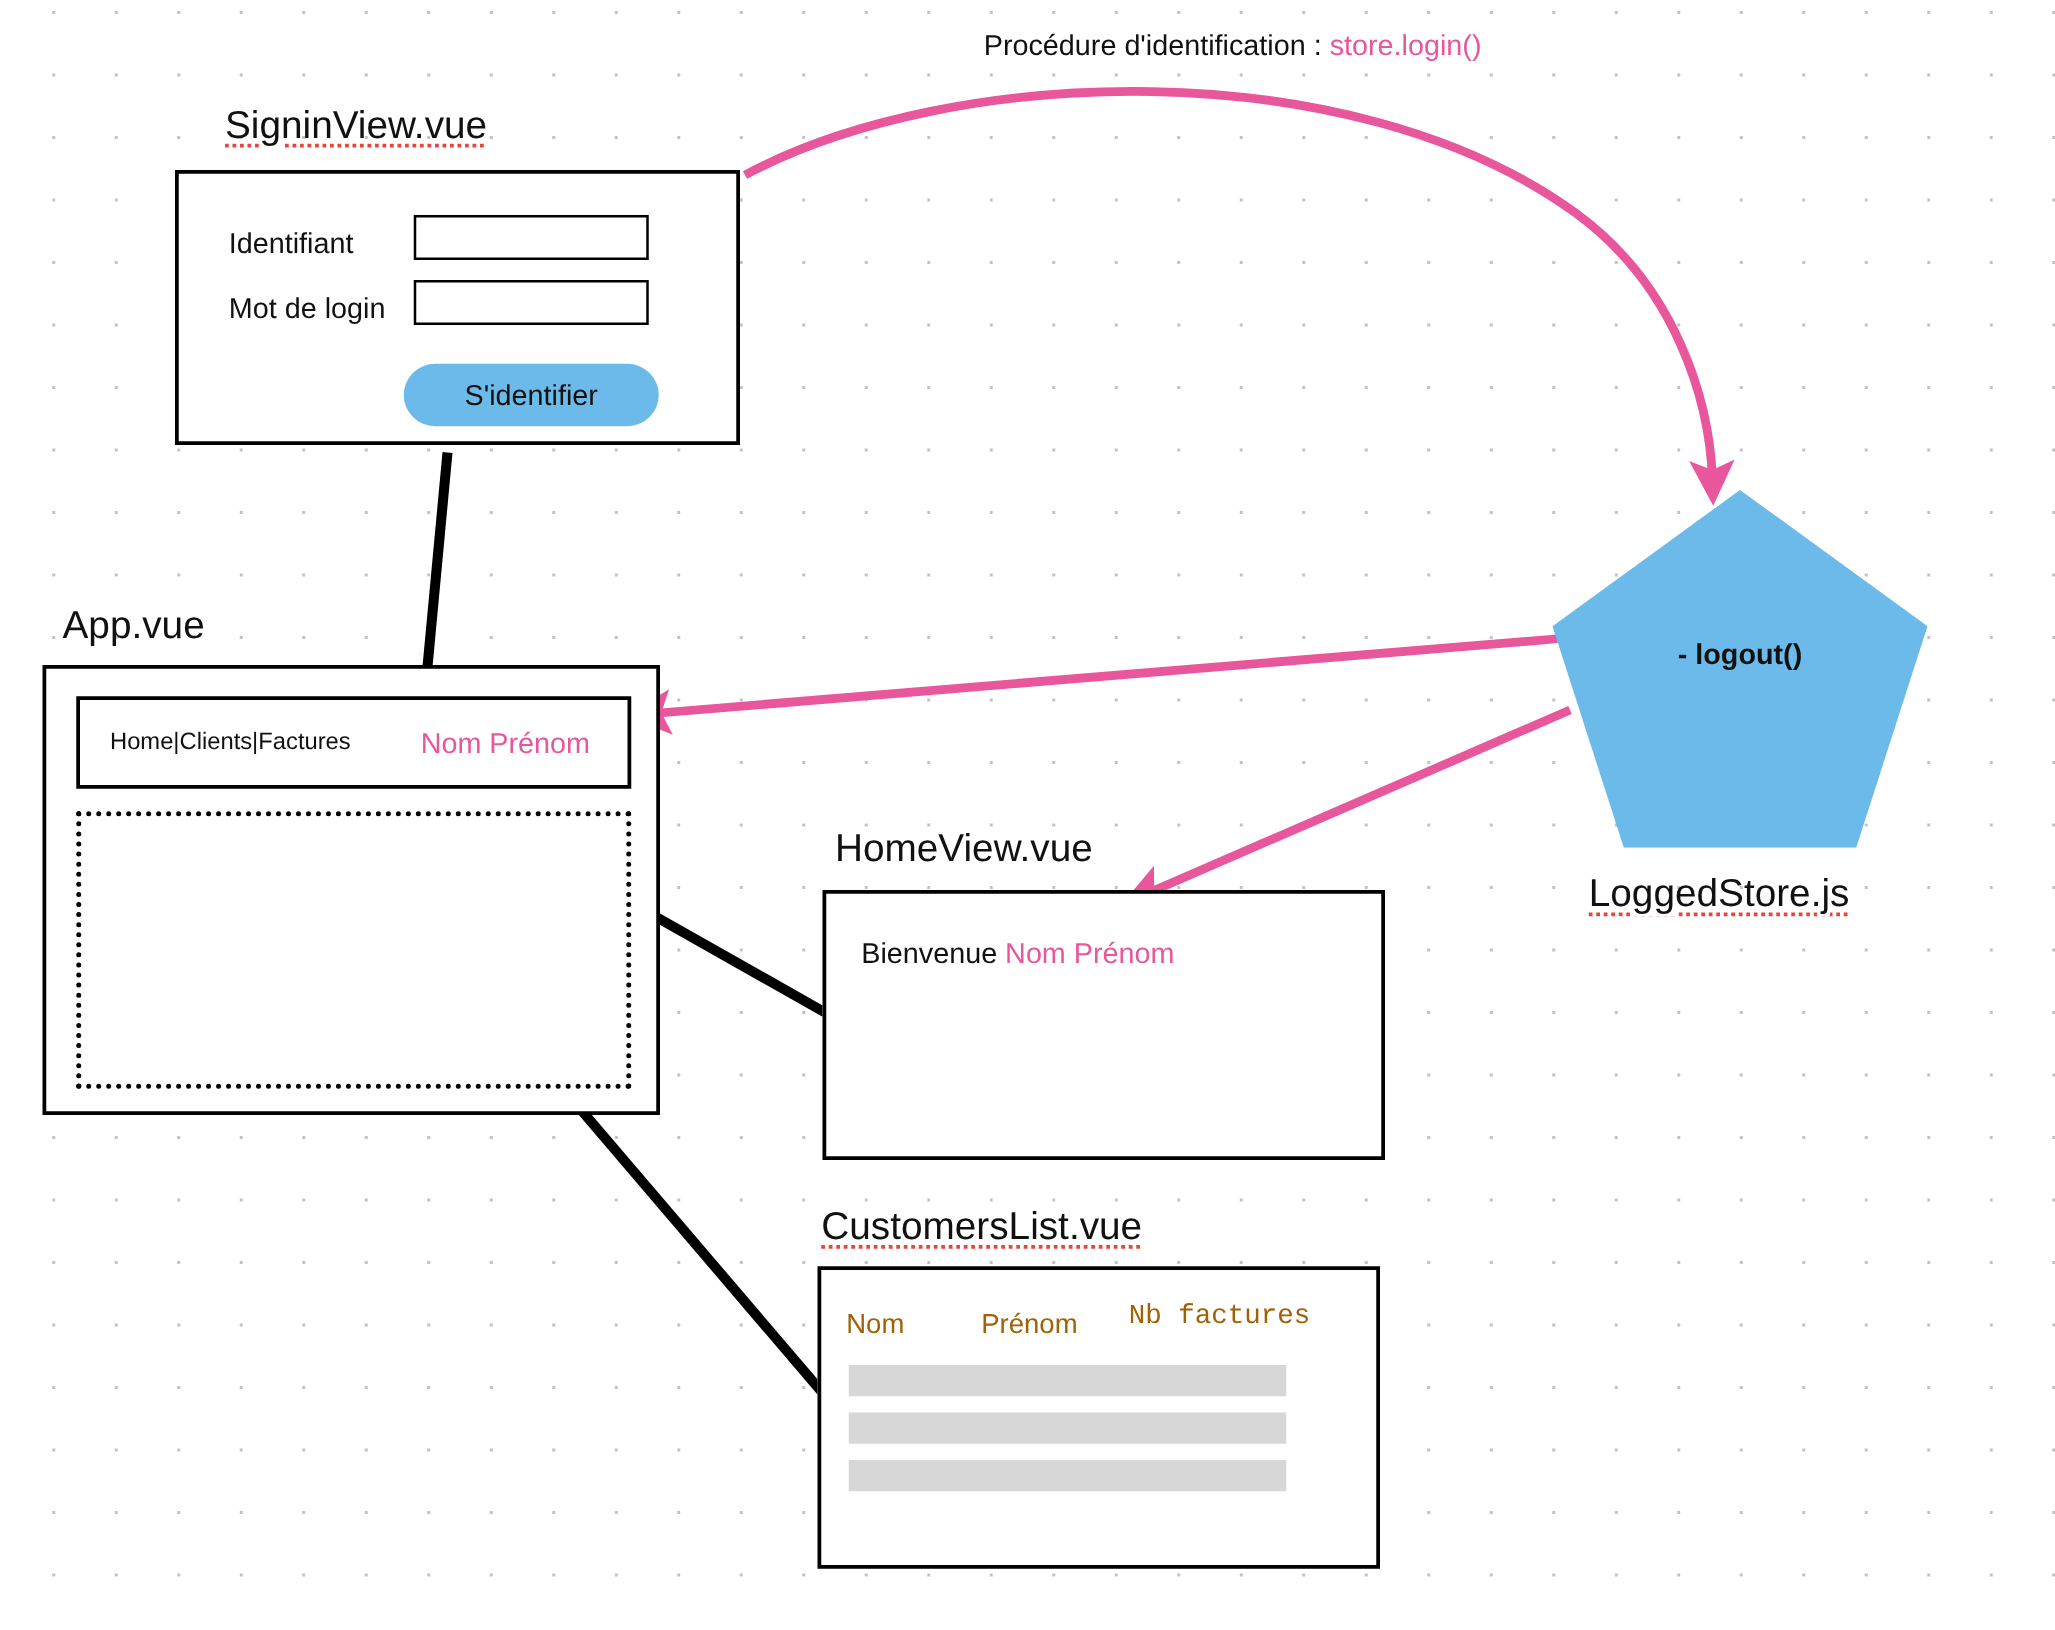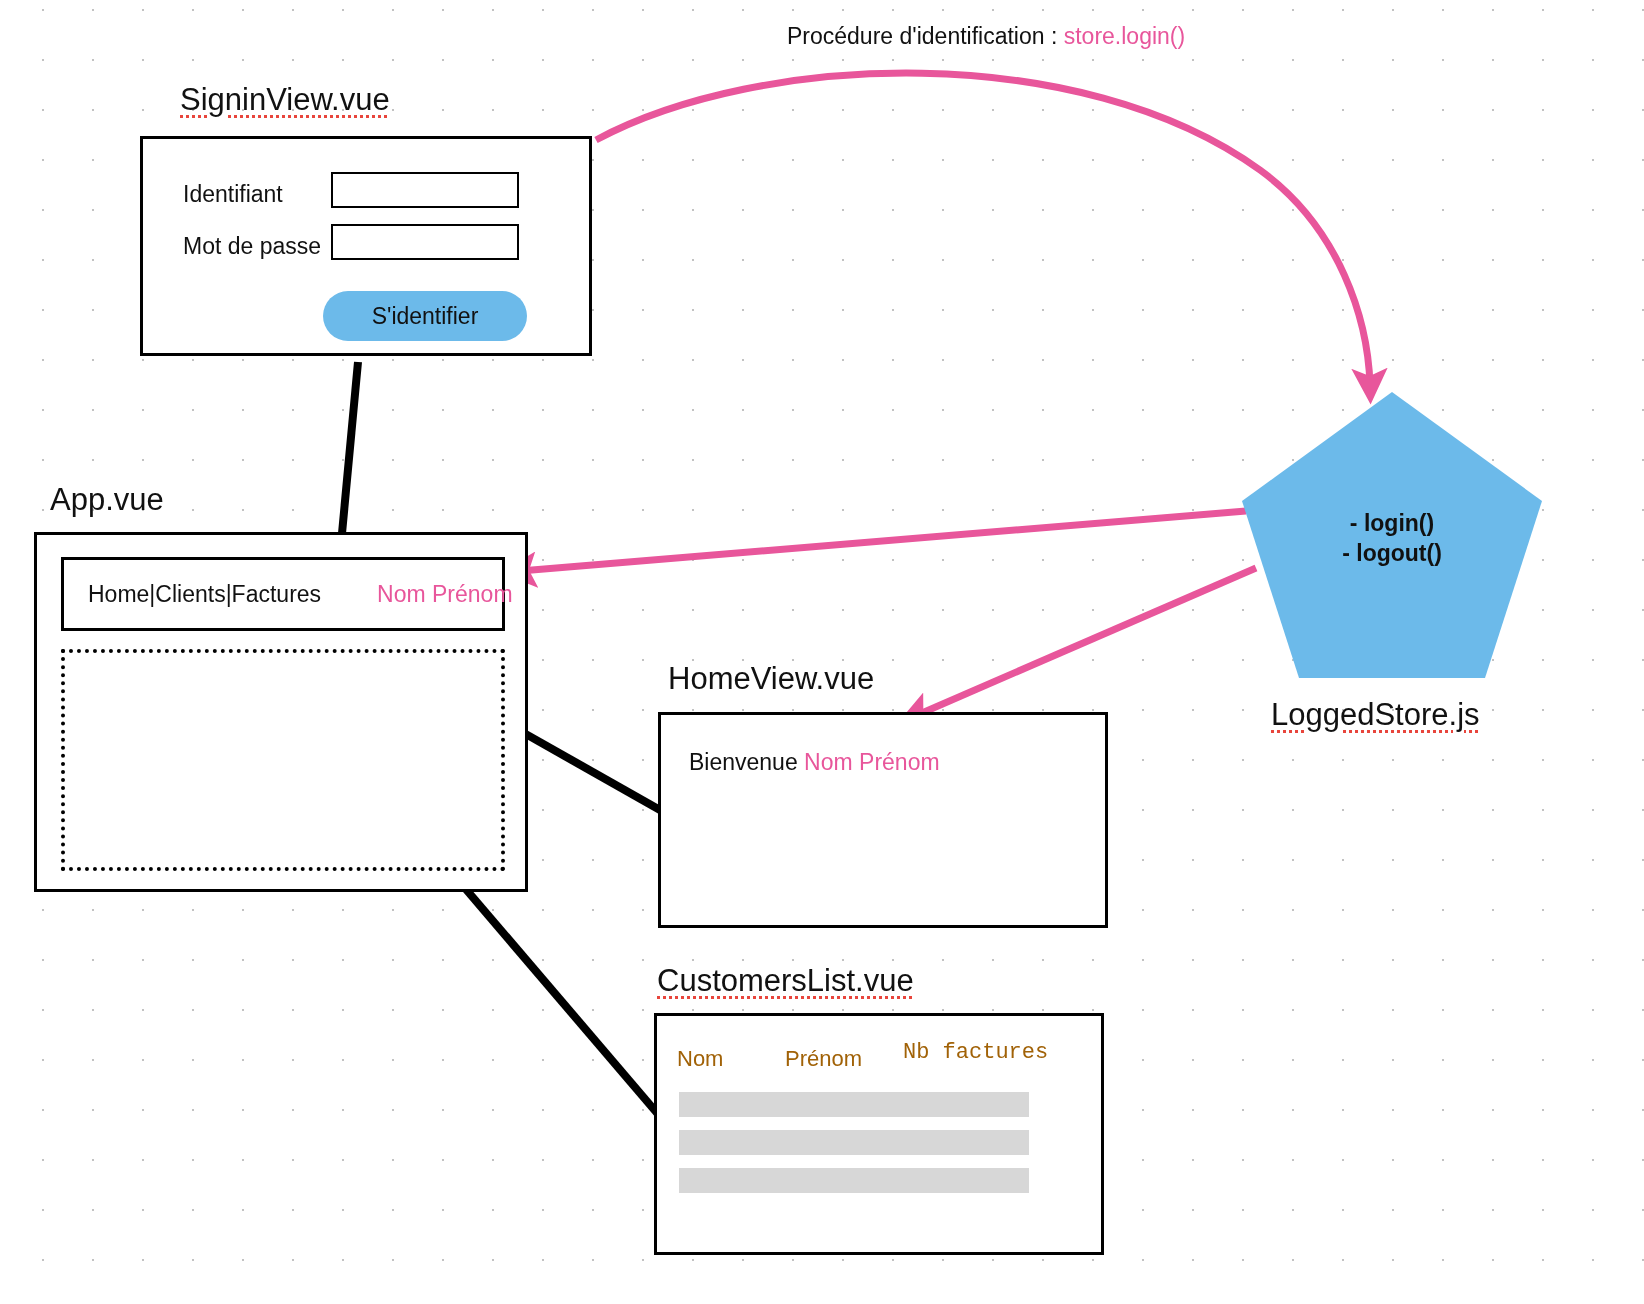--- a/index.html
+++ b/index.html
@@ -68,21 +68,21 @@
   }
   .navbar {
     position: absolute;
     box-sizing: border-box;
     border: 3px solid #000;
     background: #fff;
     display: flex;
     align-items: center;
   }
   .nav-links {
-    font-size: 23px;
+    font-size: 19px;
     color: #111;
     white-space: nowrap;
   }
   .nav-user {
     font-size: 23px;
     color: #e8569b;
     white-space: nowrap;
   }
   .router-view {
     position: absolute;
@@ -168,21 +168,21 @@
     <span class="accent">store.login()</span>
   </div>
 
   <div class="caption spell" style="left:180px; top:84px;">SigninView.vue</div>
 
   <div class="panel" style="left:140px; top:136px; width:452px; height:220px;padding-left:32px;">
 
     <div class="field-label" style="left:40px; top:42px;">Identifiant</div>
     <input class="field-box" style="left: 188px; top: 33px; width: 188px; height: 36px;" type="text" placeholder="">
 
-    <div class="field-label" style="left:40px; top:94px;">Mot de passe</div>
+    <div class="field-label" style="left:40px; top:94px;">Mot de login</div>
     <input class="field-box" style="left: 188px; top: 85px; width: 188px; height: 36px;" type="password" placeholder="">
 
     <button class="pill-button" style="left:180px; top:142px; width:204px; height:50px;margin-top:10px;">S'identifier</button>
   </div>
 
   <div class="caption" style="left:50px; top:484px;">App.vue</div>
 
   <div class="panel" style="left:34px; top:532px; width:494px; height:360px;">
 
     <div class="navbar" style="left:24px; top:22px; width:444px; height:74px;">
@@ -213,19 +213,18 @@
     <div class="row-bar" style="left:22px; top:76px; width:350px; height:25px;"></div>
     <div class="row-bar" style="left:22px; top:114px; width:350px; height:25px;"></div>
     <div class="row-bar" style="left:22px; top:152px; width:350px; height:25px;"></div>
   </div>
 
   <svg class="shape" style="left:1242px; top:392px; width:300px; height:286px;" viewBox="0 0 300 286">
     <polygon points="150,0 300,109 243,286 57,286 0,109" fill="#6cbaea"></polygon>
   </svg>
 
   <div class="store-text" style="left:1242px; top:508px; width:300px;">
-    <div>- login()</div>
     <div>- logout()</div>
   </div>
 
   <div class="caption spell" style="left:1271px; top:699px;">LoggedStore.js</div>
 
 </div>
 
 </body></html>

